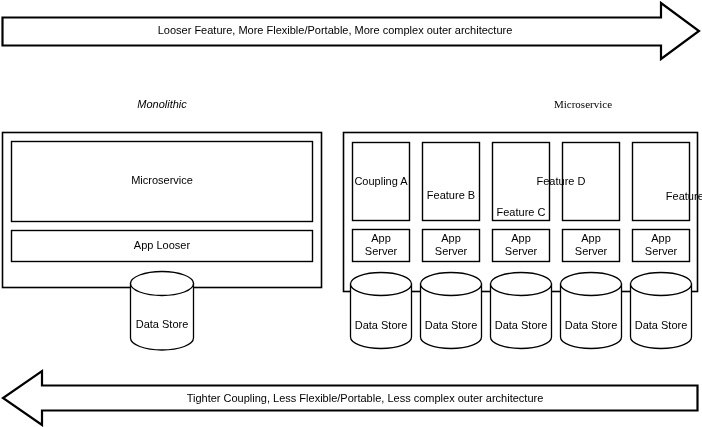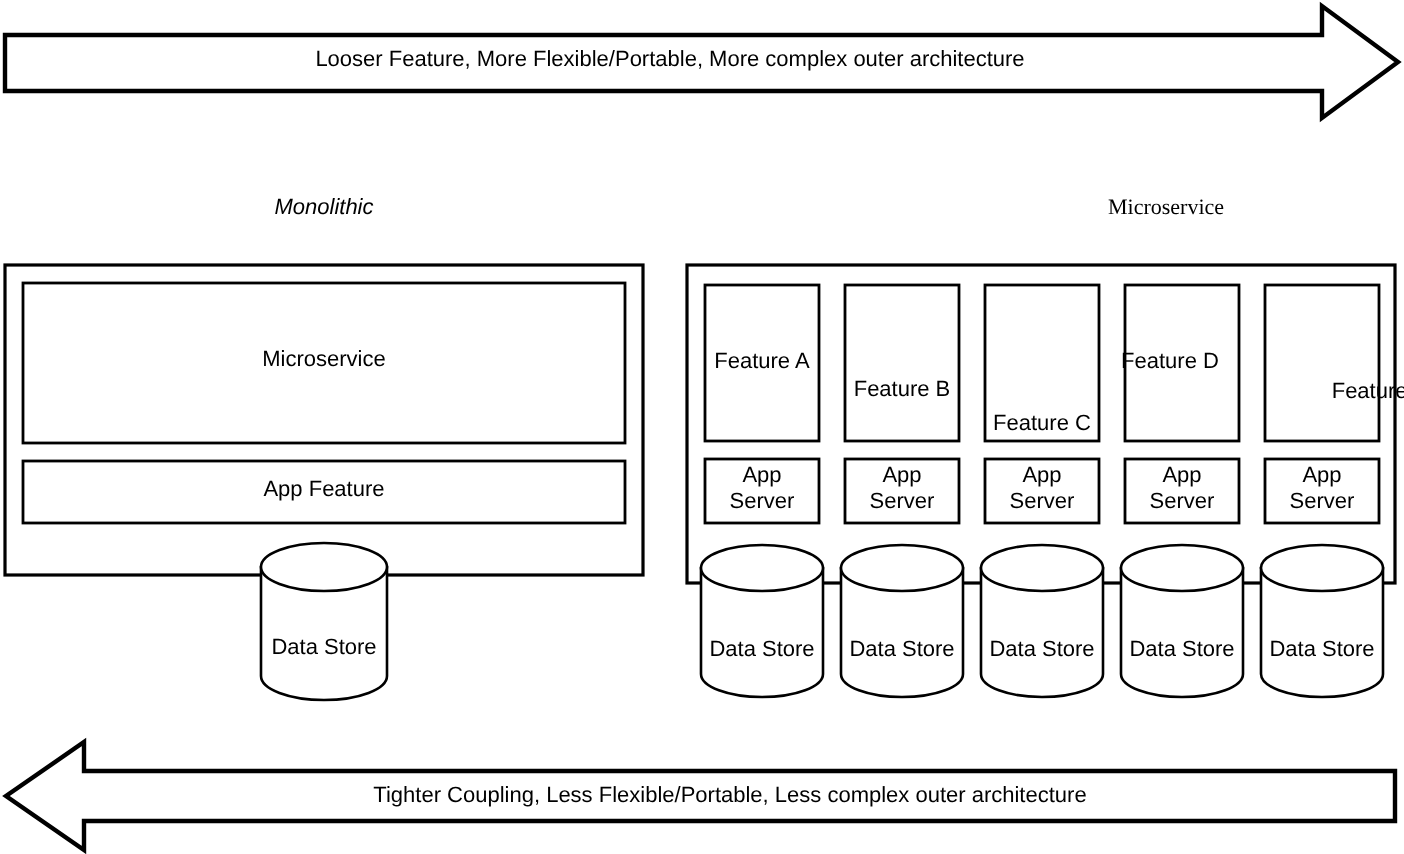--- a/index.html
+++ b/index.html
@@ -88,39 +88,39 @@
 </svg>
 
 <div class="lbl" style="left:20px; top:24px; width:630px;">Looser Feature, More Flexible/Portable, More complex outer architecture</div>
 
 <div class="lbl" style="left:50px; top:392px; width:630px;">Tighter Coupling, Less Flexible/Portable, Less complex outer architecture</div>
 
 <div class="lbl" style="left:102px; top:98px; width:120px;font-style:italic;">Monolithic</div>
 <div class="lbl" style="left:523px; top:98px; width:120px;font-family:Liberation Serif, serif;">Microservice</div>
 
 <div class="lbl" style="left:12px; top:174px; width:300px;">Microservice</div>
-<div class="lbl" style="left:12px; top:239px; width:300px;">App Feature</div>
+<div class="lbl" style="left:12px; top:239px; width:300px;">App Looser</div>
 <div class="lbl" style="left:131px; top:318px; width:62px;">Data Store</div>
 
-<div class="lbl" style="left:353px; top:175px; width:56px;">Feature A</div>
+<div class="lbl" style="left:353px; top:175px; width:56px;">Coupling A</div>
 <div class="lbl" style="left:353px; top:232px; width:56px;">App</div>
 <div class="lbl" style="left:353px; top:245px; width:56px;">Server</div>
 <div class="lbl" style="left:350px; top:319px; width:62px;">Data Store</div>
 
 <div class="lbl" style="left:423px; top:189px; width:56px;">Feature B</div>
 <div class="lbl" style="left:423px; top:232px; width:56px;">App</div>
 <div class="lbl" style="left:423px; top:245px; width:56px;">Server</div>
 <div class="lbl" style="left:420px; top:319px; width:62px;">Data Store</div>
 
 <div class="lbl" style="left:493px; top:175px; width:56px;margin-top:31px;">Feature C</div>
 <div class="lbl" style="left:493px; top:232px; width:56px;">App</div>
 <div class="lbl" style="left:493px; top:245px; width:56px;">Server</div>
 <div class="lbl" style="left:490px; top:319px; width:62px;">Data Store</div>
 
-<div class="lbl" style="left:557px; top:175px; width:56px;">Feature D</div>
+<div class="lbl" style="left:533px; top:175px; width:56px;">Feature D</div>
 <div class="lbl" style="left:563px; top:232px; width:56px;">App</div>
 <div class="lbl" style="left:563px; top:245px; width:56px;">Server</div>
 <div class="lbl" style="left:560px; top:319px; width:62px;">Data Store</div>
 
 <div class="lbl" style="left:633px; top:190px; width:56px;margin-left:29px;">Feature E</div>
 <div class="lbl" style="left:633px; top:232px; width:56px;">App</div>
 <div class="lbl" style="left:633px; top:245px; width:56px;">Server</div>
 <div class="lbl" style="left:630px; top:319px; width:62px;">Data Store</div>
 
 </body></html>

